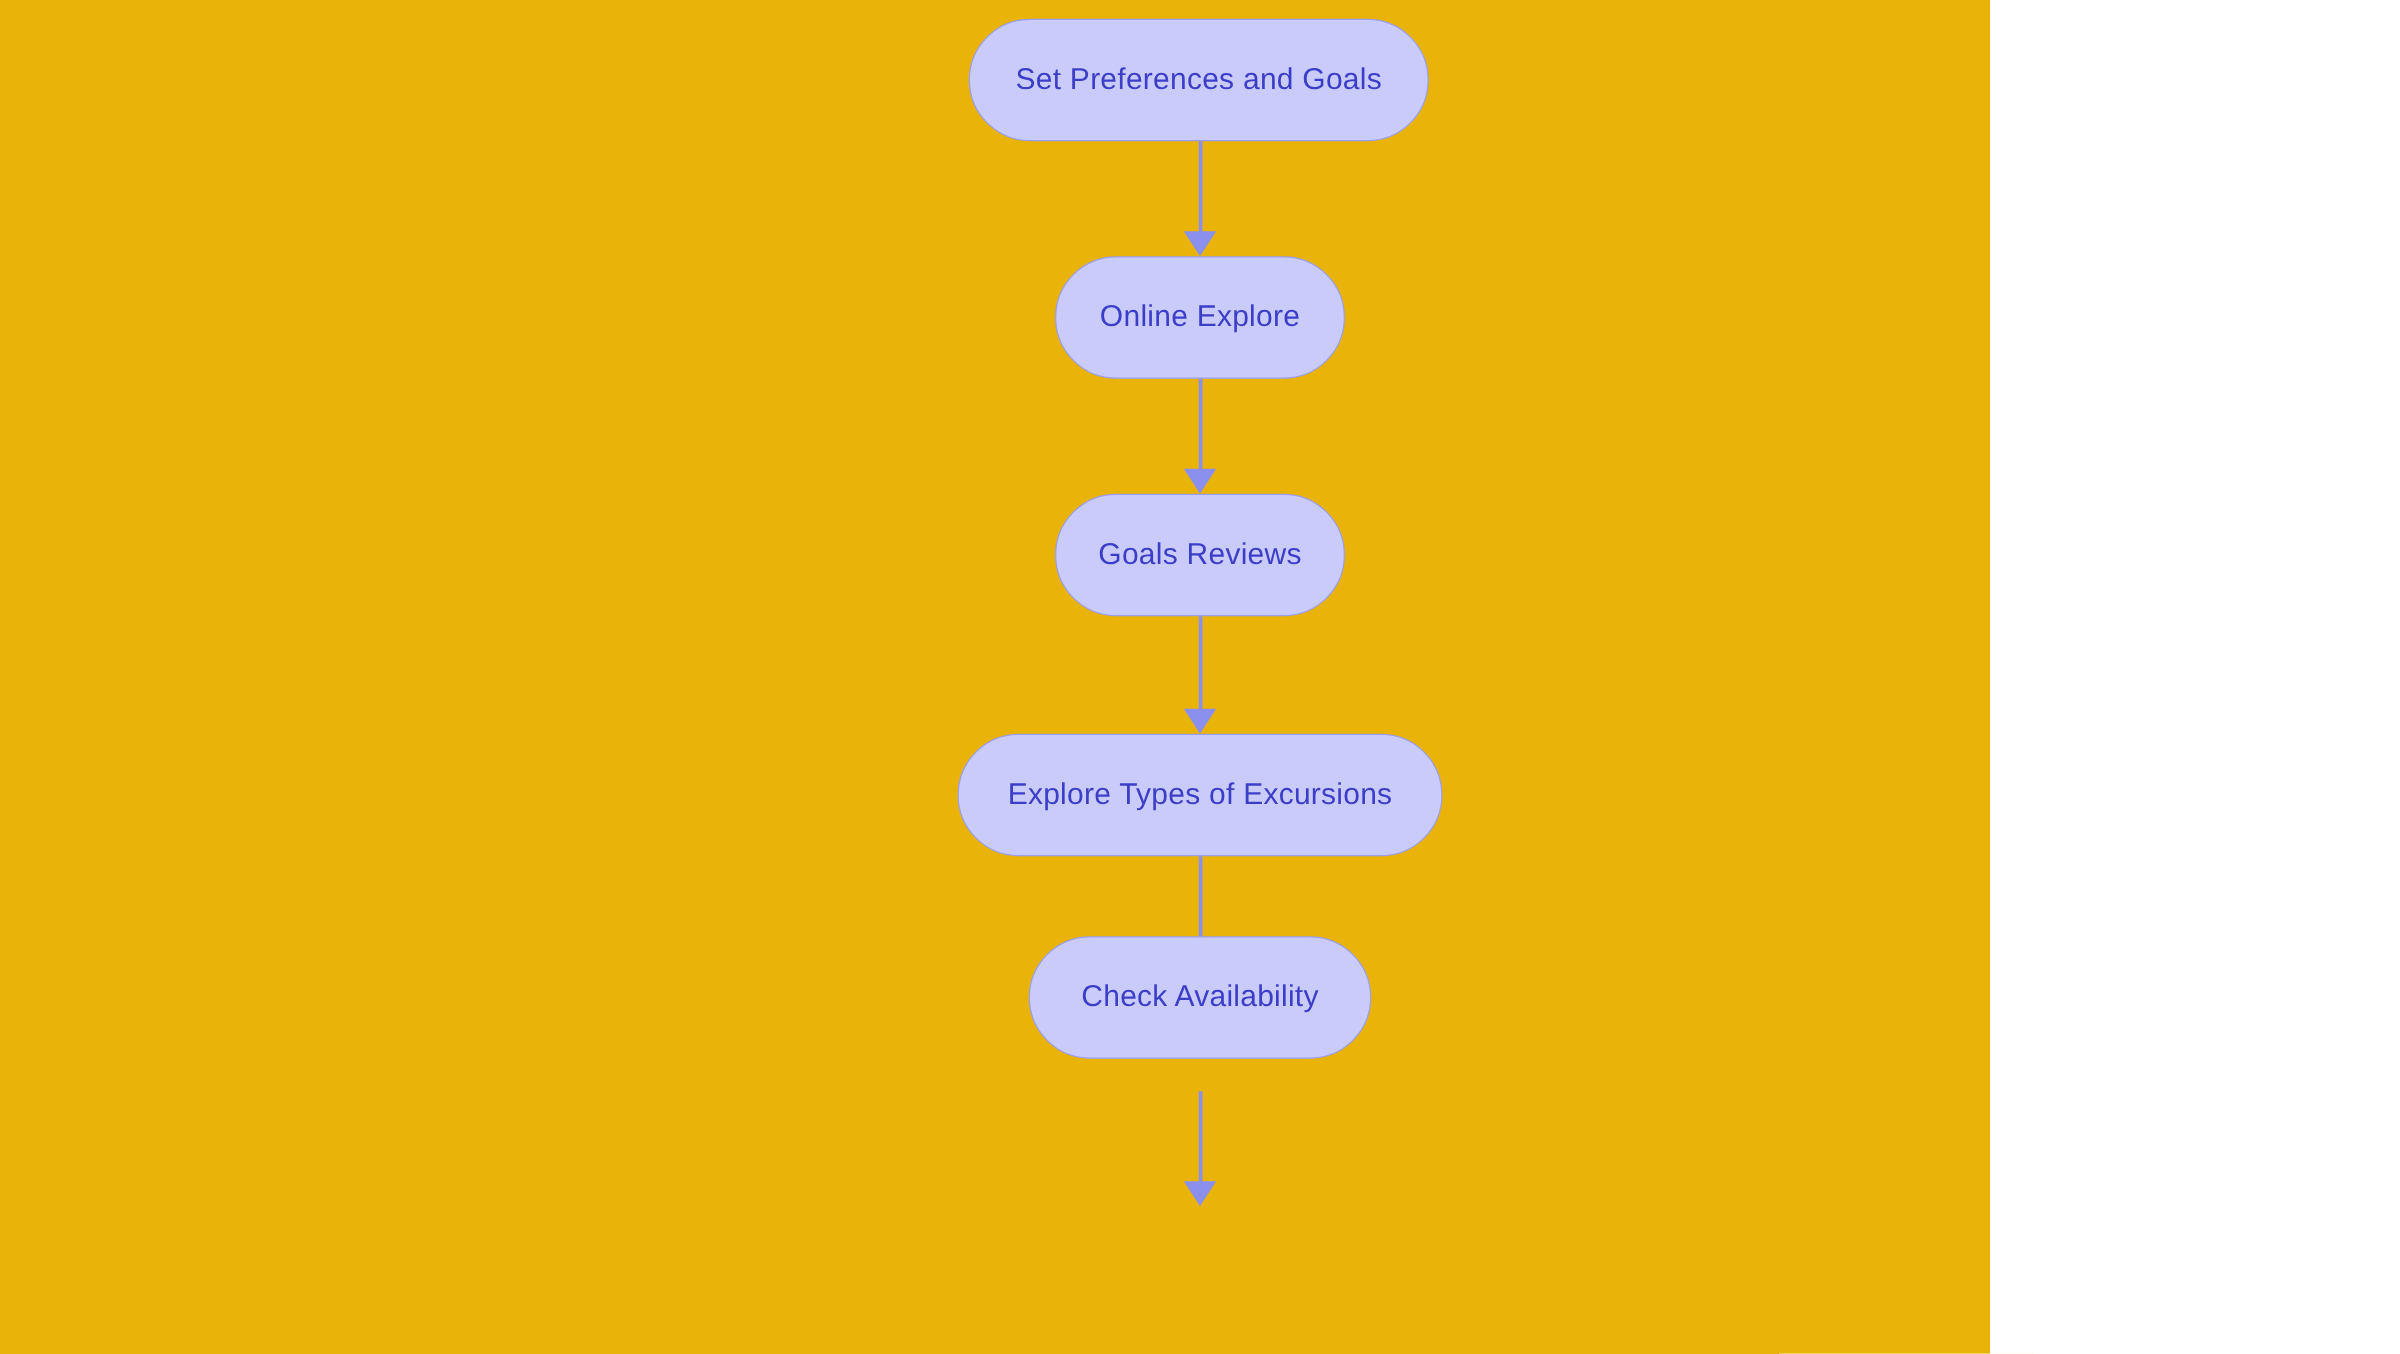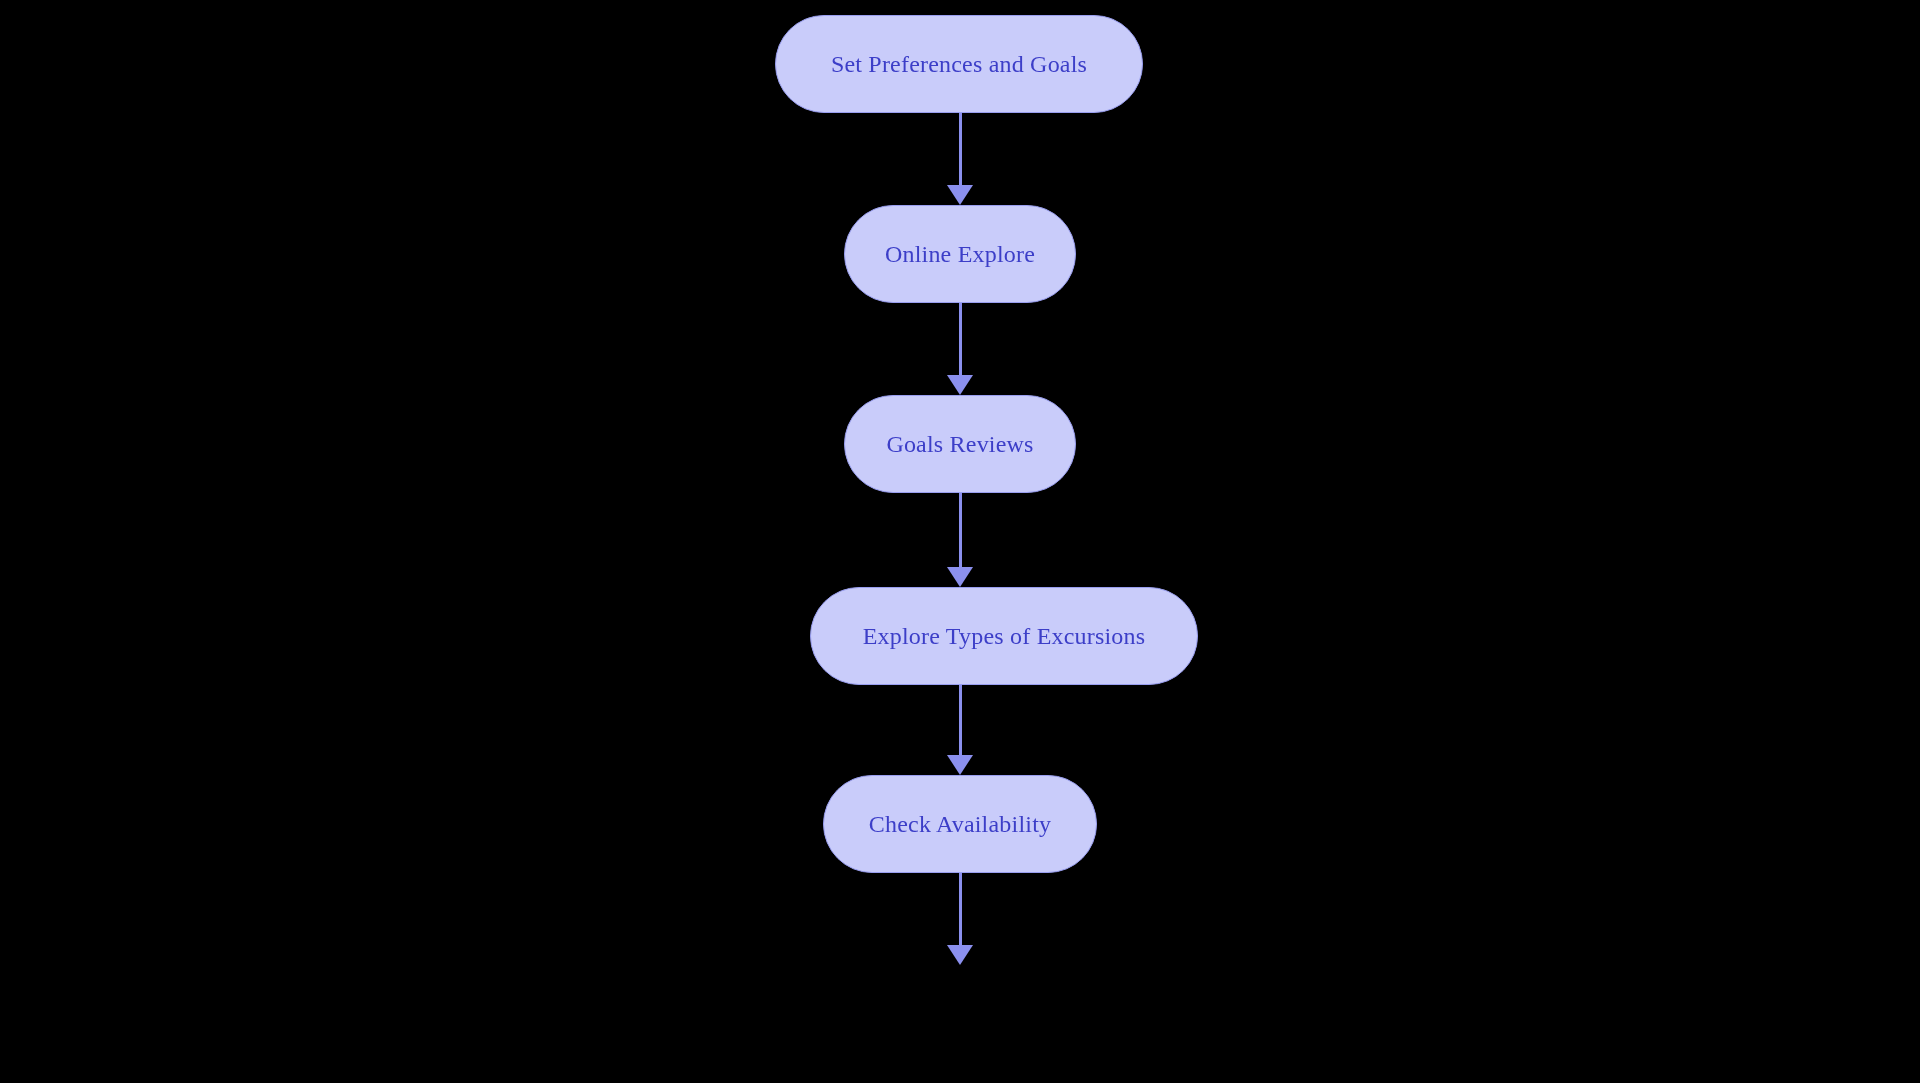--- a/index.html
+++ b/index.html
@@ -6,45 +6,44 @@
     margin: 0;
     padding: 0;
     width: 1920px;
     height: 1083px;
     background: #ffffff;
     overflow: hidden;
     font-family: "Liberation Sans", sans-serif;
   }
   .canvas {
     position: relative;
-    width: 1920px;
+    width: 1592px;
     height: 1083px;
-    background: #000000;
-    font-family: Liberation Serif, serif;
+    background: #eab308;
   }
   .node {
     position: absolute;
     height: 98px;
     border-radius: 49px;
     background: #c9ccfa;
     border: 1px solid #999ef0;
     box-sizing: border-box;
     display: flex;
     align-items: center;
     justify-content: center;
     color: #3c3ec8;
     font-size: 24px;
     letter-spacing: 0.2px;
     white-space: nowrap;
   }
   .n0 { left: 775px; top: 15px;  width: 368px; }
   .n1 { left: 844px; top: 205px; width: 232px; }
   .n2 { left: 844px; top: 395px; width: 232px; }
-  .n3 { left: 810px; top: 587px; width: 388px; }
-  .n4 { left: 823px; top: 775px; width: 274px; }
+  .n3 { left: 766px; top: 587px; width: 388px; }
+  .n4 { left: 823px; top: 749px; width: 274px; }
   .n5 { left: 811px; top: 965px; width: 298px; }
 
   .arrow {
     position: absolute;
     left: 947px;
     width: 26px;
   }
   .a0 { top: 113px; height: 92px; }
   .a1 { top: 303px; height: 92px; }
   .a2 { top: 493px; height: 94px; }

